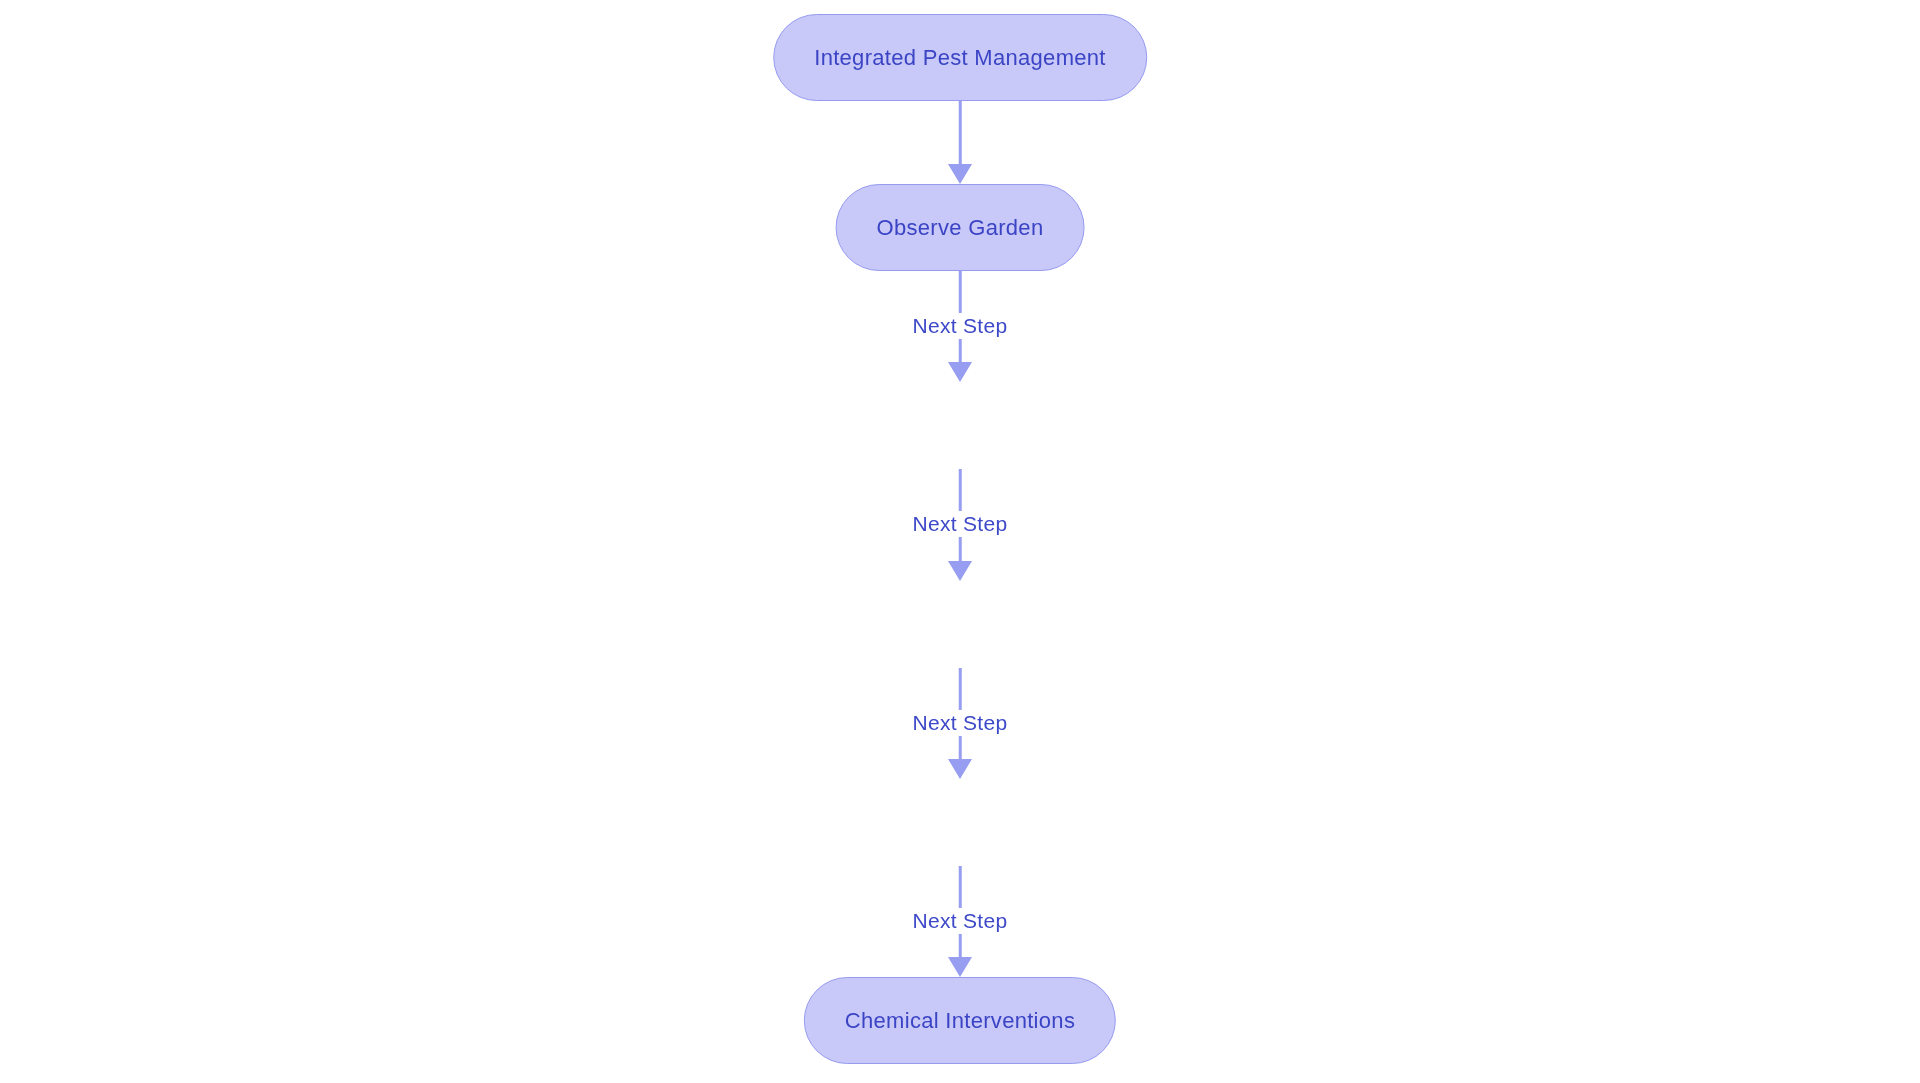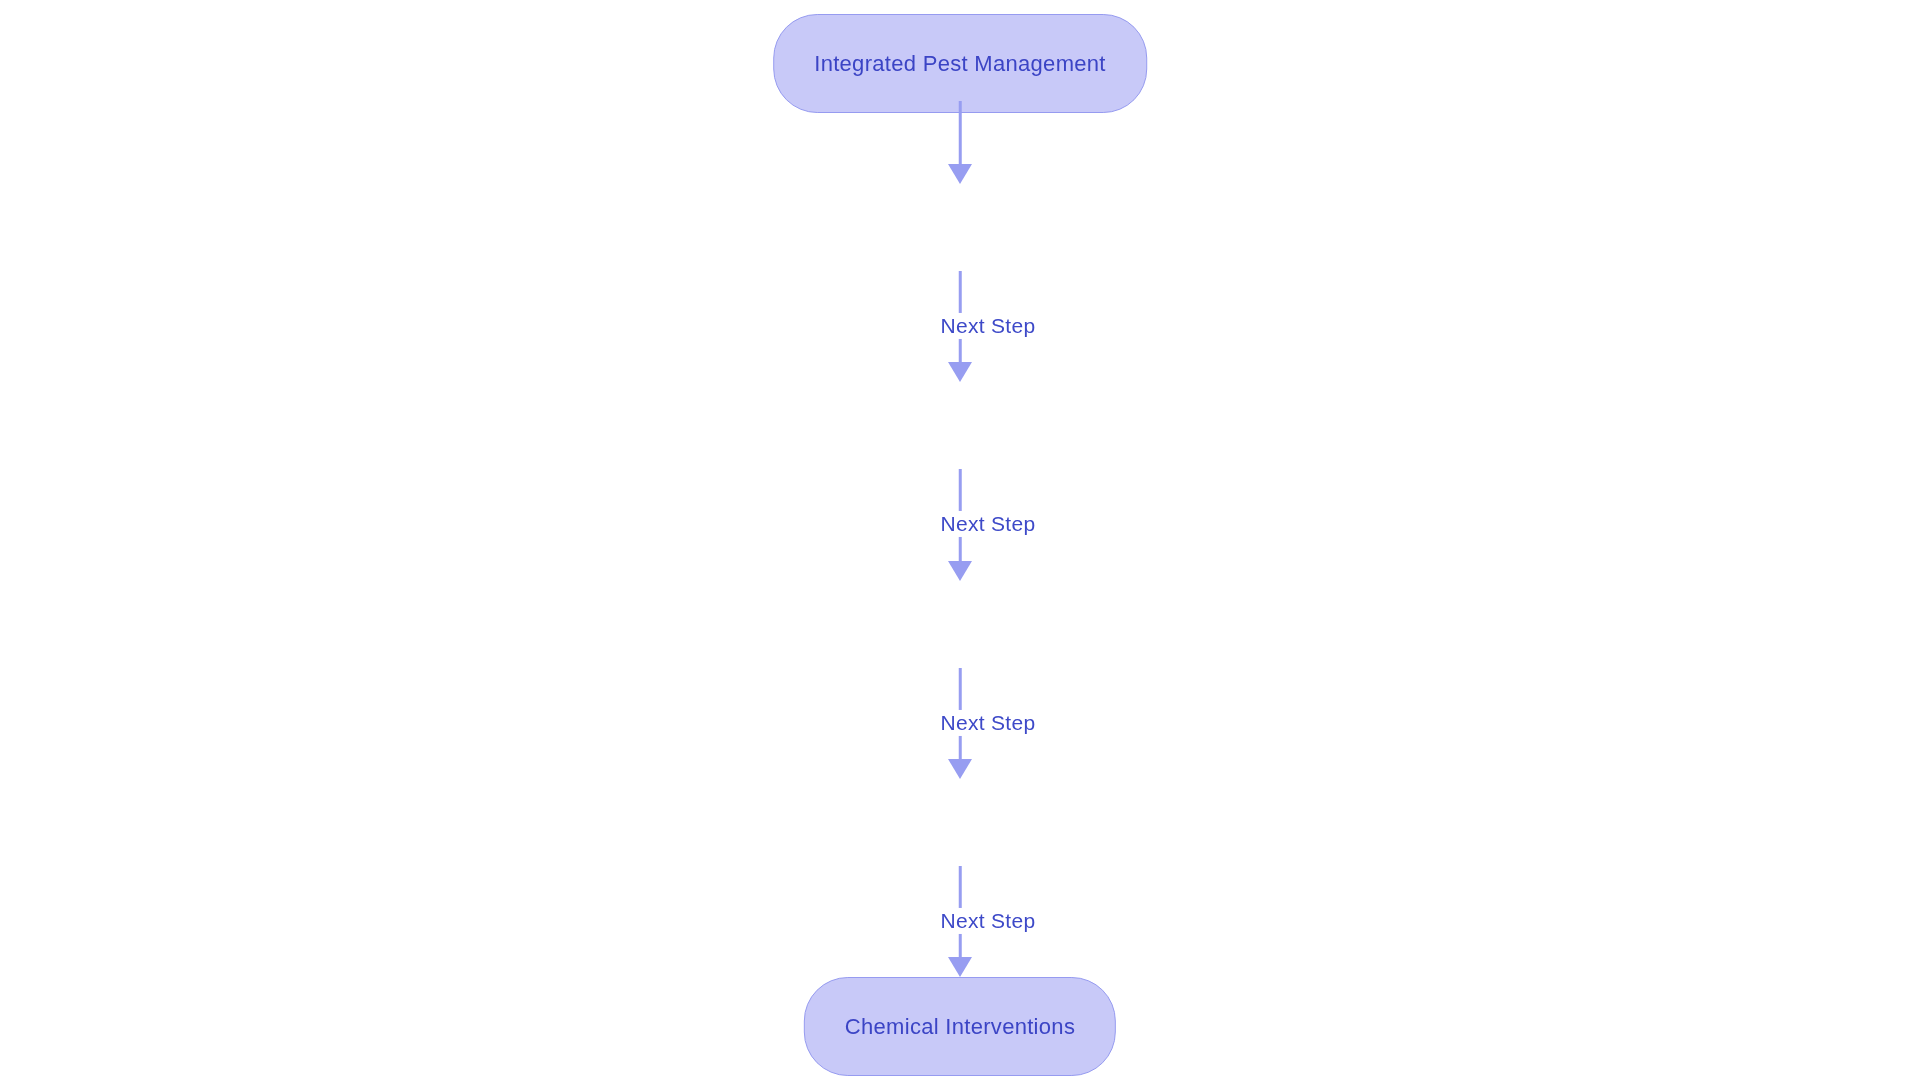--- a/index.html
+++ b/index.html
@@ -13,21 +13,21 @@
     position: relative;
     width: 1920px;
     height: 1083px;
     background: var(--background, #ffffff);
     overflow: hidden;
   }
   .node {
     position: absolute;
     left: 50%;
     transform: translateX(-50%);
-    height: 99px;
+    height: 87px;
     box-sizing: border-box;
     border-radius: 44px;
     background: var(--node-fill, #c8c9f8);
     border: 1.5px solid var(--node-border, #969bf0);
     display: flex;
     align-items: center;
     justify-content: center;
     padding: 0 40px;
     white-space: nowrap;
   }
@@ -66,30 +66,32 @@
     position: absolute;
     top: 50%;
     left: 50%;
     transform: translate(-50%, -54%);
     background: var(--background, #ffffff);
     padding: 1px 7px;
     font-size: 21px;
     letter-spacing: 0.3px;
     color: var(--edge-label-text, #3d49c8);
     white-space: nowrap;
-    margin-left: 28px;
   }
 </style>
 </head>
 <body>
 
 <div class="canvas">
 
   <div class="node" style="top:14px">
     <span class="node-label">Integrated Pest Management</span>
+  </div>
+  <div class="node" style="top:184px">
+    <span class="node-label">Observe Garden</span>
   </div>
   <div class="node" style="top:977px">
     <span class="node-label">Chemical Interventions</span>
   </div>
 
   <div class="arrow" style="top:101px;height:83px">
     <div class="line"></div>
     <div class="head"></div>
   </div>
 

